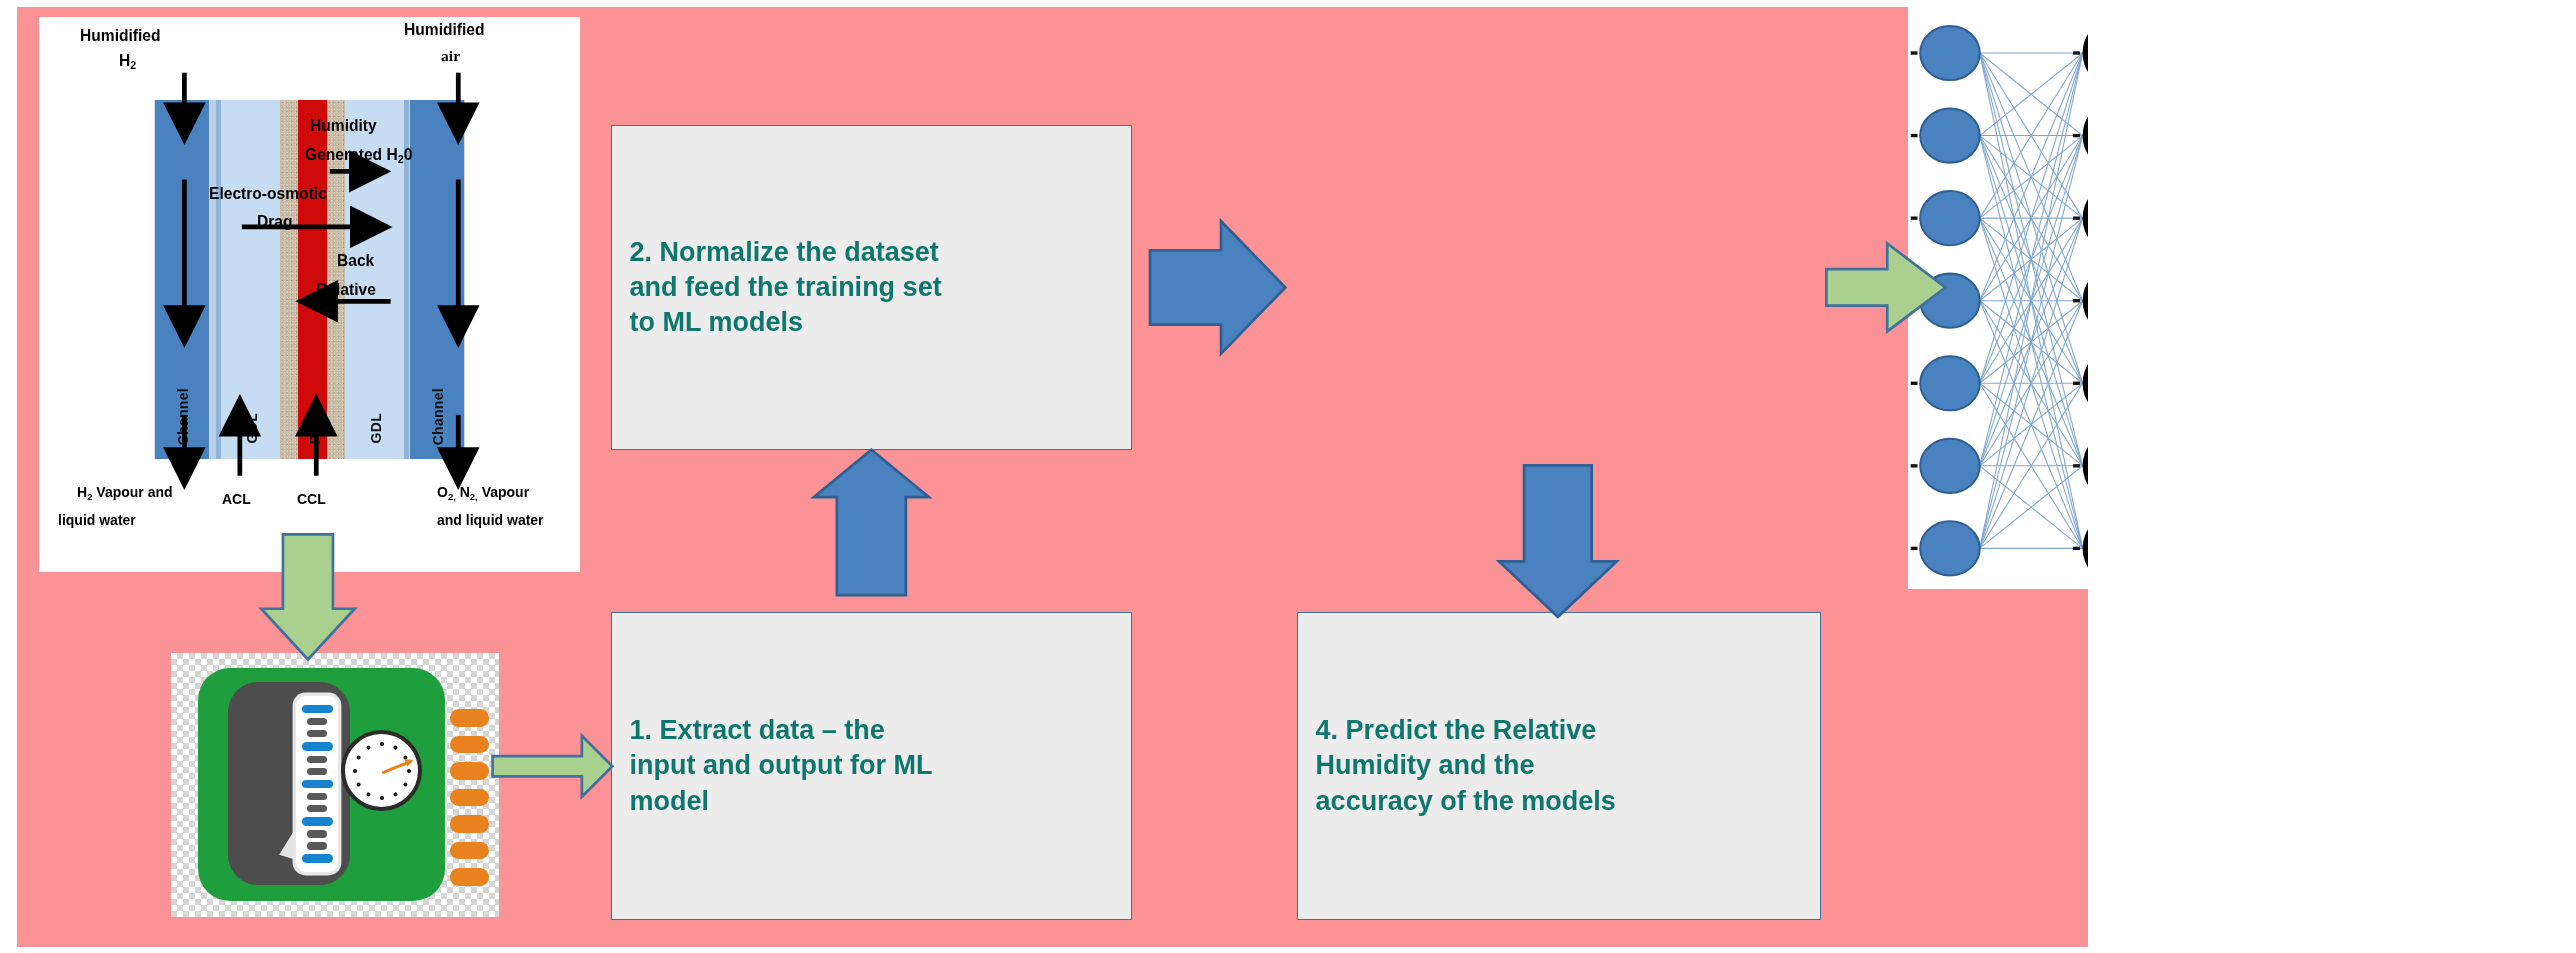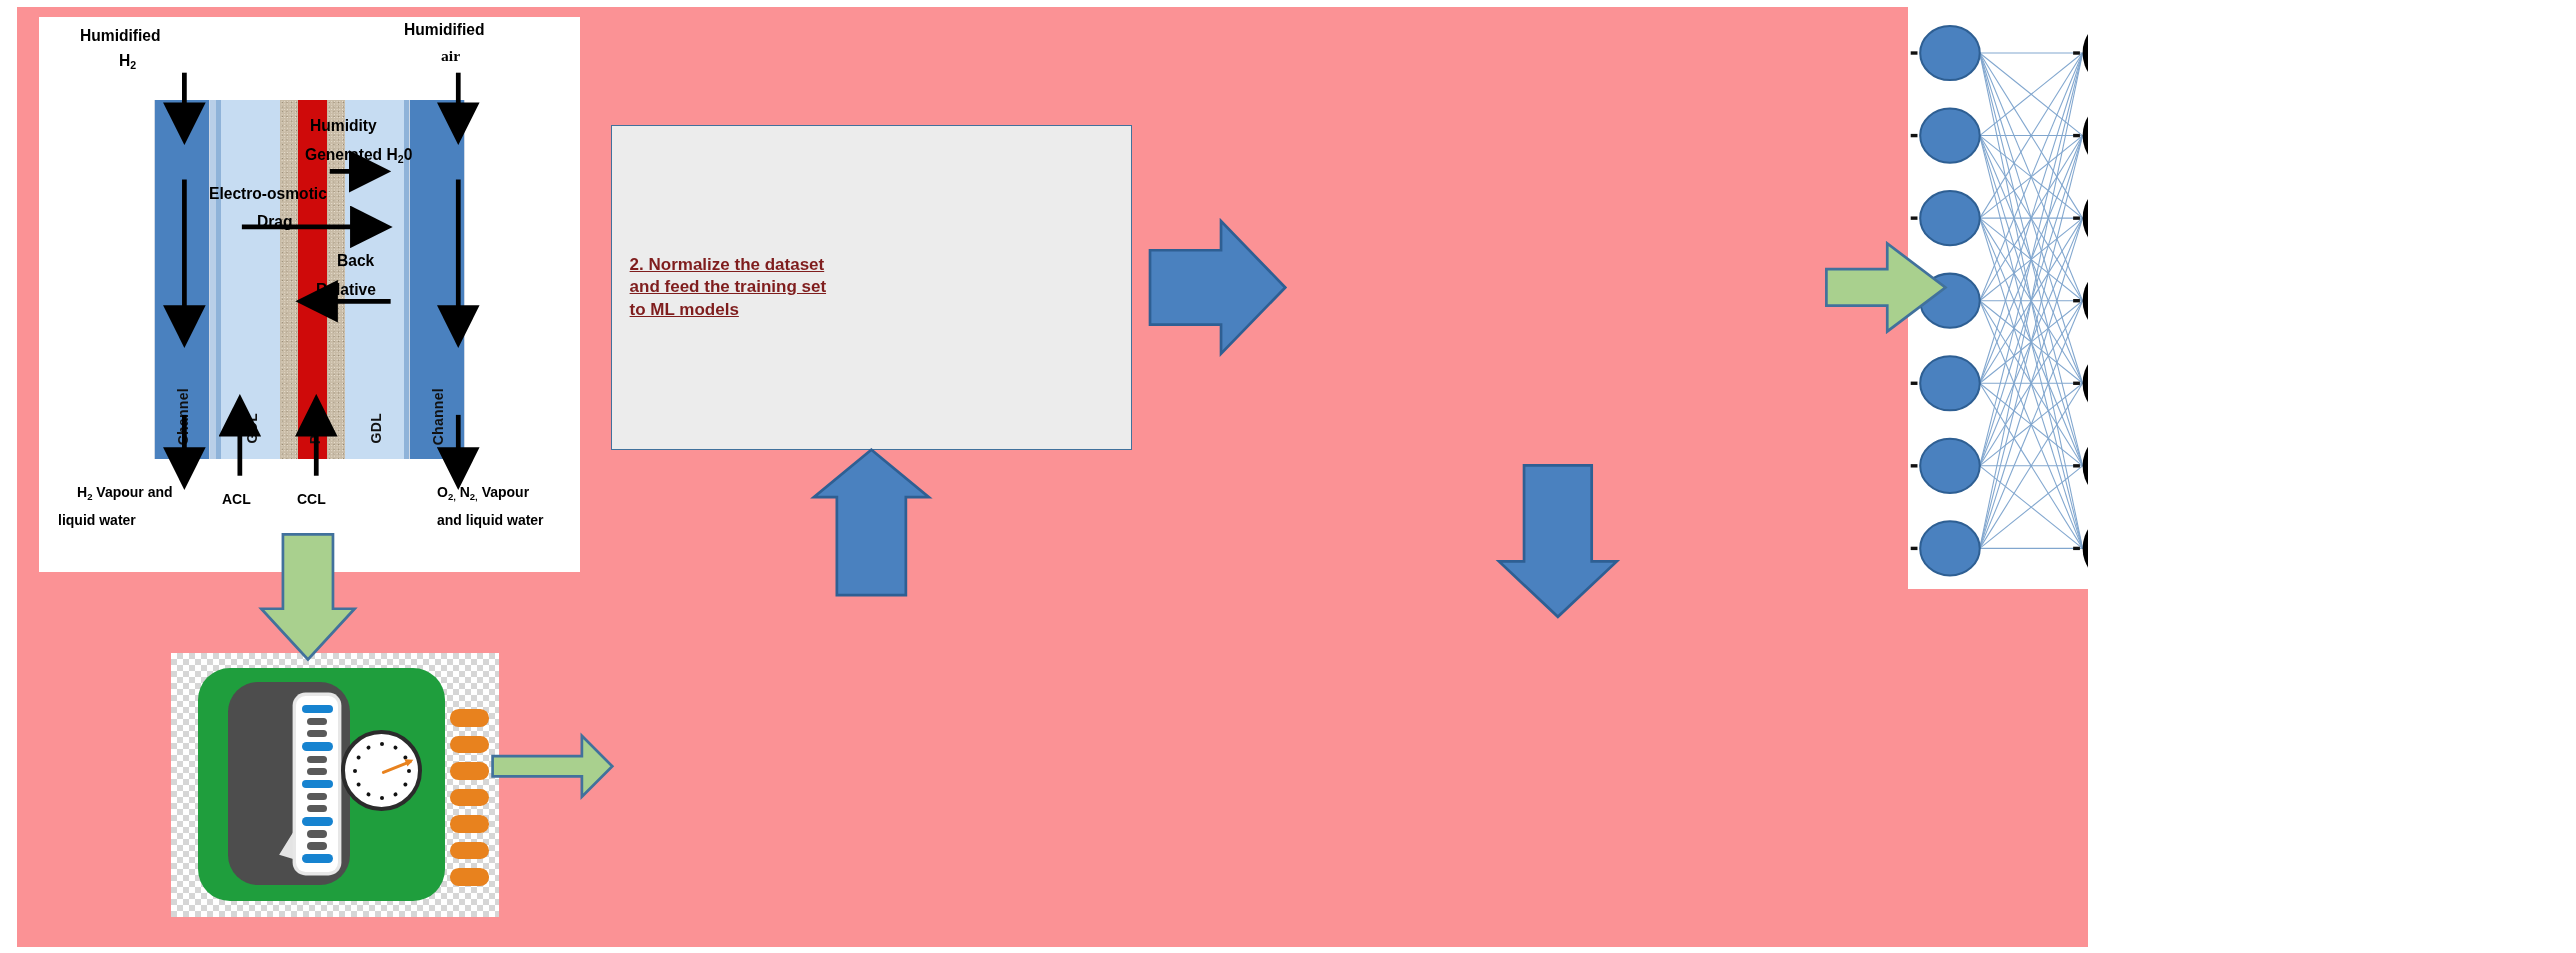--- a/index.html
+++ b/index.html
@@ -40,22 +40,22 @@
   
   #fc-svg{position:absolute;left:0;top:0;width:541px;height:555px;pointer-events:none;}
 
   
   #nnpanel{left:1908px;top:6.8px;width:626px;height:582px;}
   #nn-svg{position:absolute;left:0;top:0;width:626px;height:582px;}
 
   
   .stepbox{position:absolute;background:#ececec;border:1.4px solid #41719c;
            box-sizing:border-box;display:flex;align-items:center;}
-  .stepbox .txt{font-size:17px;font-weight:bold;color:#7f1d1d;line-height:1.30;
-                padding:0 17.6px;white-space:pre-line;text-decoration:underline;}
+  .stepbox .txt{font-size:27px;font-weight:bold;color:#0f766e;line-height:1.30;
+                padding:0 17.6px;white-space:pre-line;}
   #box1{left:611px;top:612px;width:521px;height:308px;}
   #box2{left:611px;top:125px;width:521px;height:325px;}
   #box3{left:1297px;top:125px;width:524px;height:325px;}
   #box4{left:1297px;top:612px;width:524px;height:308px;}
 
   
   #conn{position:absolute;left:0;top:0;width:2576px;height:953px;pointer-events:none;}
 
   
   #sensor{position:absolute;left:171px;top:653px;width:328px;height:264px;}
@@ -208,24 +208,34 @@
           <i class="pin"></i>
           <i class="pin"></i>
           <i class="pin"></i>
         <i class="pin"></i>
           <i class="pin"></i>
           <i class="pin"></i>
       </div>
     </div>
   </div>
 
+  <div class="stepbox" id="box1">
+    <div class="txt">1. Extract data – the
+input and output for ML
+model</div>
+  </div>
   <div class="stepbox" id="box2">
     <div class="txt">2. Normalize the dataset
 and feed the training set
 to ML models</div>
+  </div>
+  <div class="stepbox" id="box4">
+    <div class="txt">4. Predict the Relative
+Humidity and the
+accuracy of the models</div>
   </div>
 
   <div class="panel" id="nnpanel">
     <svg id="nn-svg" viewBox="0 0 925 860">
       <g id="nn-edges" stroke="#7ba2cc" stroke-width="1.6" fill="none" opacity="0.95">
           <line x1="106" y1="68" x2="258" y2="68"></line>
           <line x1="106" y1="68" x2="258" y2="190"></line>
           <line x1="106" y1="68" x2="258" y2="312"></line>
           <line x1="106" y1="68" x2="258" y2="434"></line>
           <line x1="106" y1="68" x2="258" y2="556"></line>

